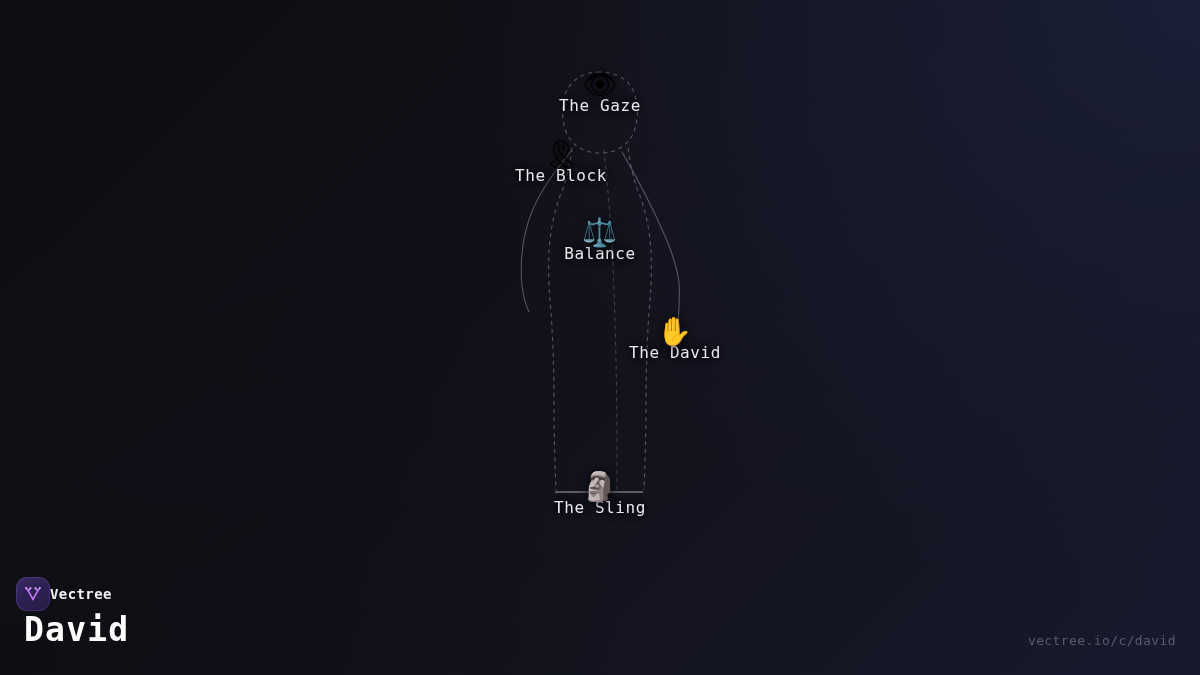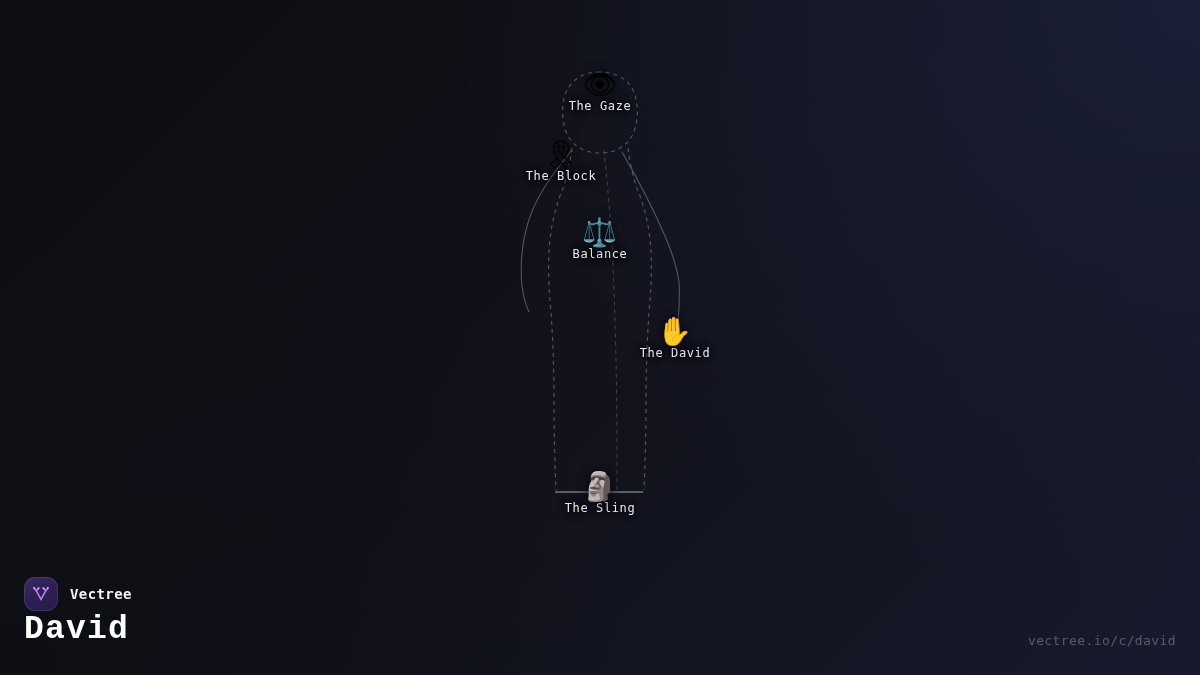--- a/index.html
+++ b/index.html
@@ -41,43 +41,42 @@
   .node-icon {
     font-size: 28px;
     line-height: 30px;
     height: 30px;
     display: block;
     text-align: center;
     filter: drop-shadow(0 0 6px rgba(0,0,0,0.85));
   }
   .node-label {
     margin-top: 0;
-    font-size: 12px;
+    font-size: 16px;
     line-height: 12px;
     letter-spacing: 0.6px;
     color: #e9eaf0;
     white-space: nowrap;
     text-shadow: 0 0 5px rgba(5,6,10,0.95), 0 0 10px rgba(5,6,10,0.8);
   }
 
   
   #footer {
     position: absolute;
     left: 0;
     right: 0;
     bottom: 0;
     height: 115px;
   }
   #brand-row {
     position: absolute;
-    left: 24px;
+    left: 16px;
     top: 17px;
     display: flex;
     align-items: center;
-    gap: 12px;
     text-align: center;
   }
   #brand-logo {
     width: 34px;
     height: 34px;
     border-radius: 11px;
     background: linear-gradient(150deg, #3b2a63 0%, #2b2050 55%, #241a44 100%);
     box-shadow: inset 0 0 0 1px rgba(150,110,220,0.22);
     display: flex;
     align-items: center;
@@ -91,21 +90,20 @@
   }
   #page-title {
     position: absolute;
     left: 24px;
     top: 51px;
     font-size: 33px;
     font-weight: bold;
     letter-spacing: 1.2px;
     color: #ffffff;
     line-height: 38px;
-    font-family: Liberation Mono, monospace;
   }
   #footer-url {
     position: absolute;
     right: 24px;
     bottom: 27px;
     font-size: 13px;
     letter-spacing: 0.4px;
     color: #585c6b;
     text-align: right;
   }

